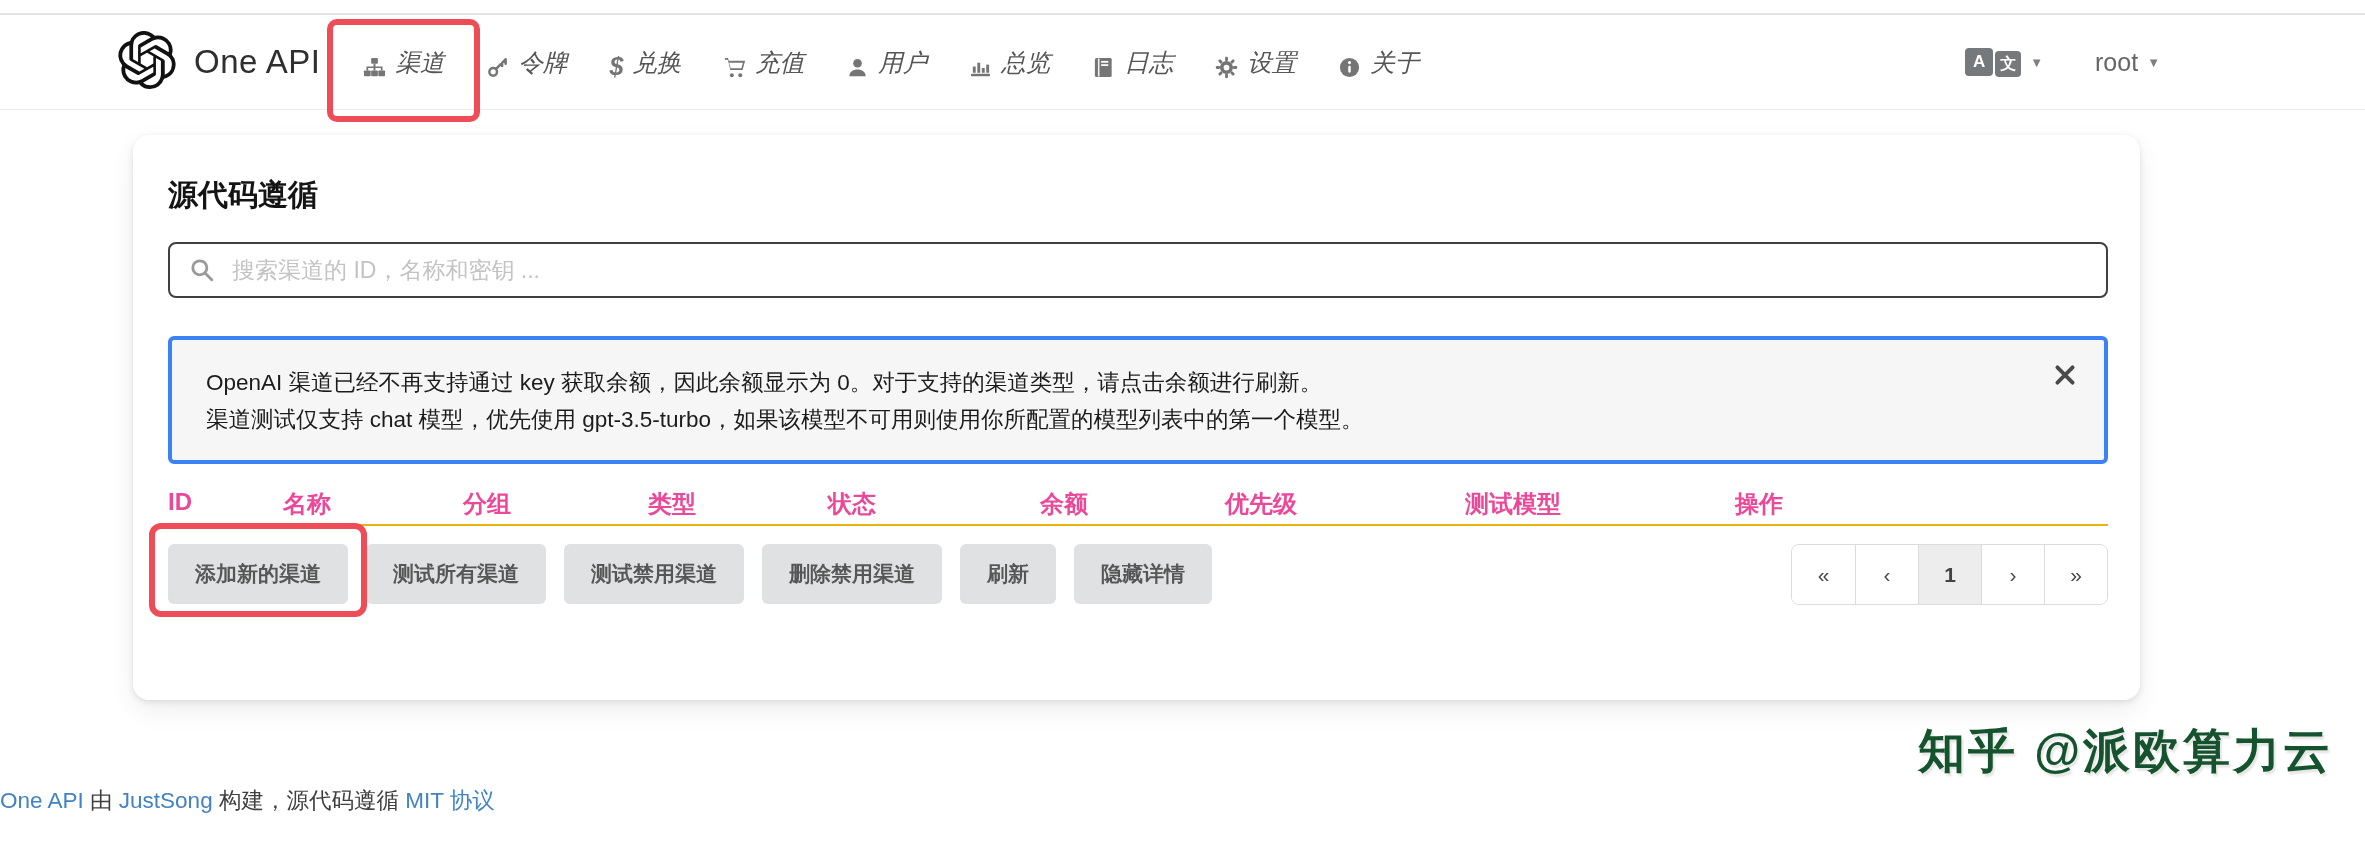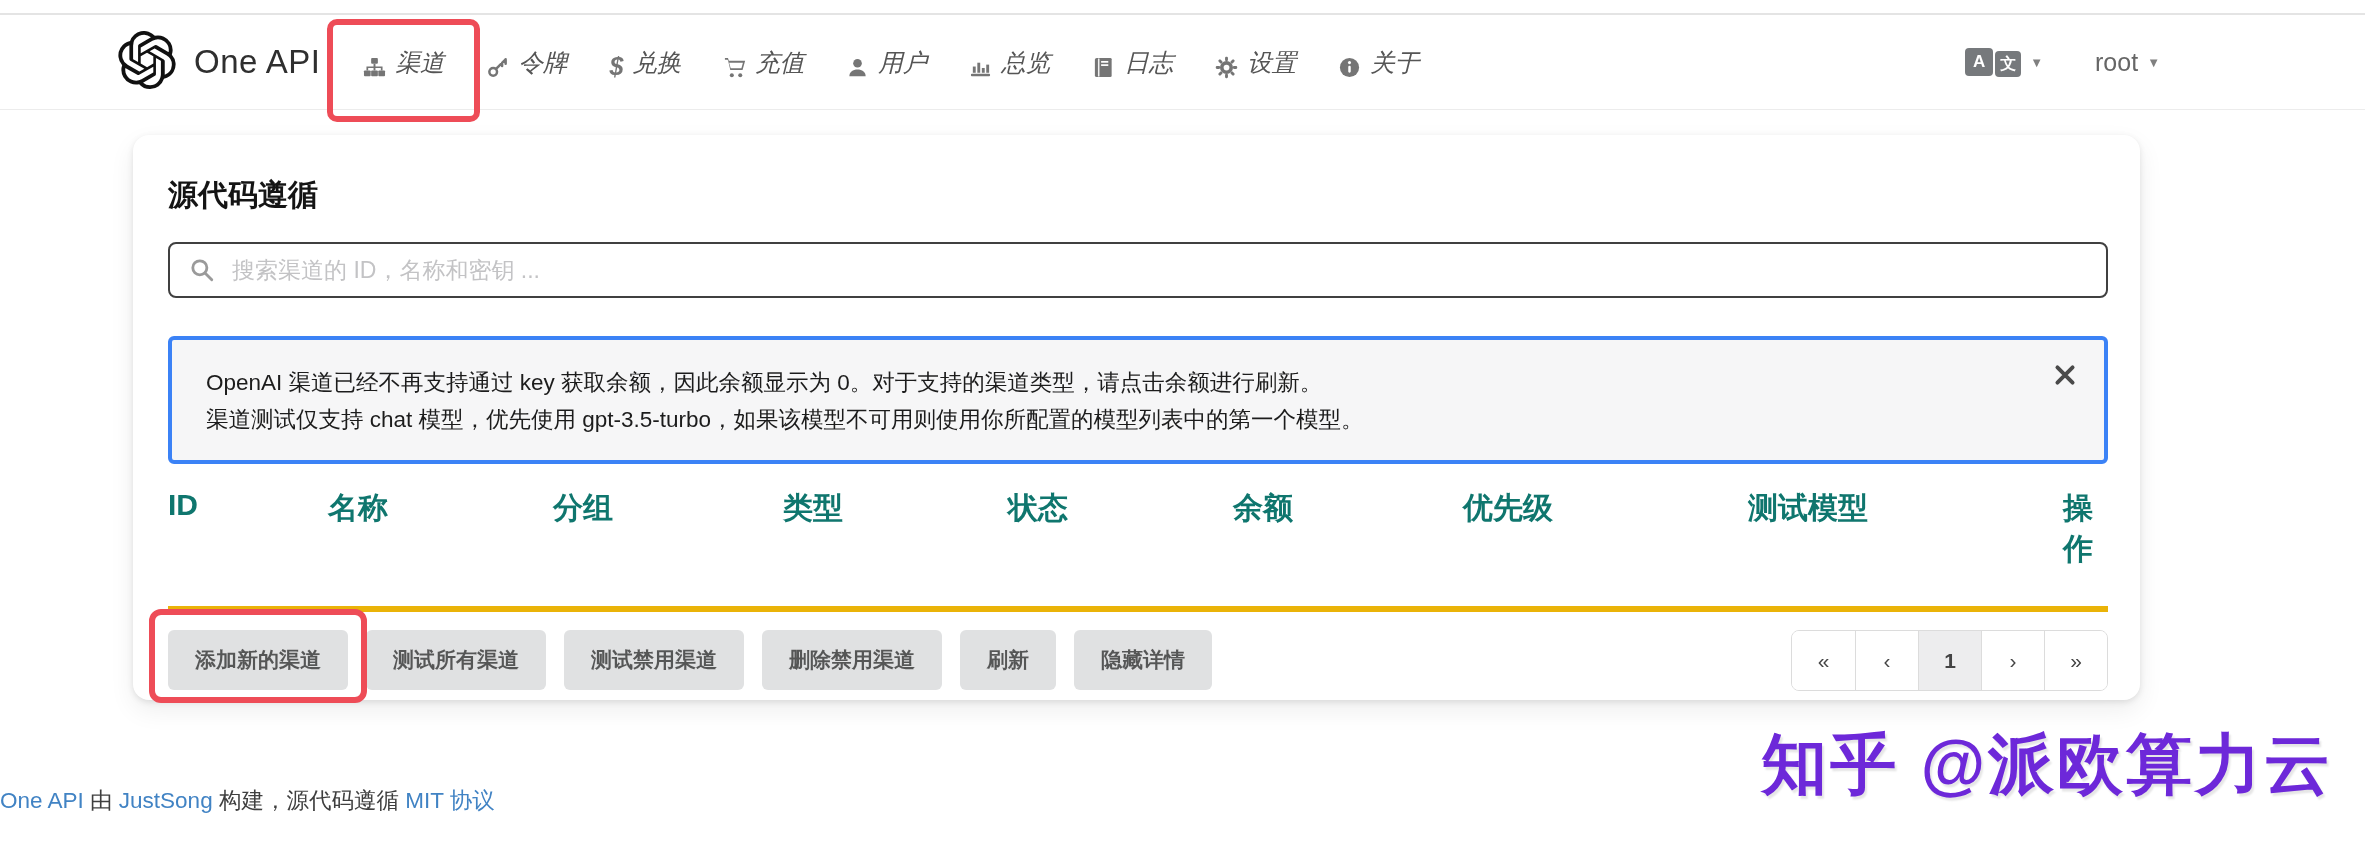--- a/index.html
+++ b/index.html
@@ -42,49 +42,49 @@
   .search-input { width:100%; height:56px; border:2px solid #404040; border-radius:8px;
     padding:0 20px 0 62px; font-size:23px; color:#333; outline:none;
     font-family:"Liberation Sans","DejaVu Sans",sans-serif; }
   .search-input::placeholder { color:#c3c3c5; }
 
   .notice { position:relative; margin-top:38px; background:#f6f6f7;
     border:4px solid #3b82f6; border-radius:6px; padding:24px 70px 22px 34px;
     font-size:22.5px; line-height:37px; color:#1c1c1c; }
   .notice-close { position:absolute; right:26px; top:22px; width:26px; height:26px; cursor:pointer; }
 
-  .thead { display:flex; margin-top:24px; font-size:30px; font-weight:700; color:#0f766e;gap:45px; }
+  .thead { display:flex; margin-top:24px; font-size:24px; font-weight:700; color:#ec4899; }
   .thead .c0{width:115px;} .thead .c1{width:180px;} .thead .c2{width:185px;}
   .thead .c3{width:180px;} .thead .c4{width:180px;} .thead .c5{width:285px;}
-  .thead .c6{width:185px;} .thead .c7{width:240px;} .thead .c8{width:270px;}
+  .thead .c6{width:185px;margin-left:32px;} .thead .c7{width:240px;} .thead .c8{width:270px;}
   .thead .c9{flex:1;}
 
-  .tfoot { margin-top:36px; border-top:6px solid #eab308; padding-top:18px;
+  .tfoot { margin-top:4px; border-top:2px solid #eab308; padding-top:18px;
     display:flex; align-items:flex-start; }
   .btn-row { display:flex; align-items:center; gap:18px; }
   .ui-btn { background:#e0e1e2; border:none; border-radius:6px; padding:16px 27px;
     font-size:21px; font-weight:700; color:rgba(0,0,0,.62); cursor:pointer;
     font-family:"Liberation Sans","DejaVu Sans",sans-serif; white-space:nowrap; }
   .btn-annot-wrap { position:relative; display:inline-block; }
   .annot-btn { position:absolute; left:-19px; right:-19px; top:-21px; bottom:-13px;
     border:6px solid #ee4c57; border-radius:12px; pointer-events:none; }
 
   .pagination { margin-left:auto; display:flex; border:1px solid #dcdcdc; border-radius:8px;
     overflow:hidden; background:#fff; }
   .page-cell { width:63px; height:59px; display:flex; align-items:center; justify-content:center;
     font-size:21px; color:#444; border-left:1px solid #dcdcdc; cursor:pointer; background:#fff; }
   .page-cell:first-child { border-left:none; }
   .page-cell.active { background:#ededee; font-weight:700; }
 
   
   .site-footer { position:absolute; top:785px; left:0; right:0; text-align:left;
     font-size:22.5px; color:#3f3f3f; }
   .site-footer a { color:#4183c4; text-decoration:none; cursor:pointer; }
-  .watermark { position:absolute; top:720px; right:32px; font-size:66px; font-weight:700;
-    color:#6d28d9; letter-spacing:3px; text-shadow:2px 3px 2px rgba(0,0,0,.10);
+  .watermark { position:absolute; top:720px; right:32px; font-size:47px; font-weight:700;
+    color:#14532d; letter-spacing:3px; text-shadow:2px 3px 2px rgba(0,0,0,.10);
     white-space:nowrap; }
 </style>
 </head>
 <body>
 
 <div class="top-rule"></div>
 
 <header class="topnav">
   <div class="brand">
     <span><svg viewBox="0 0 24 24" fill="#111">

